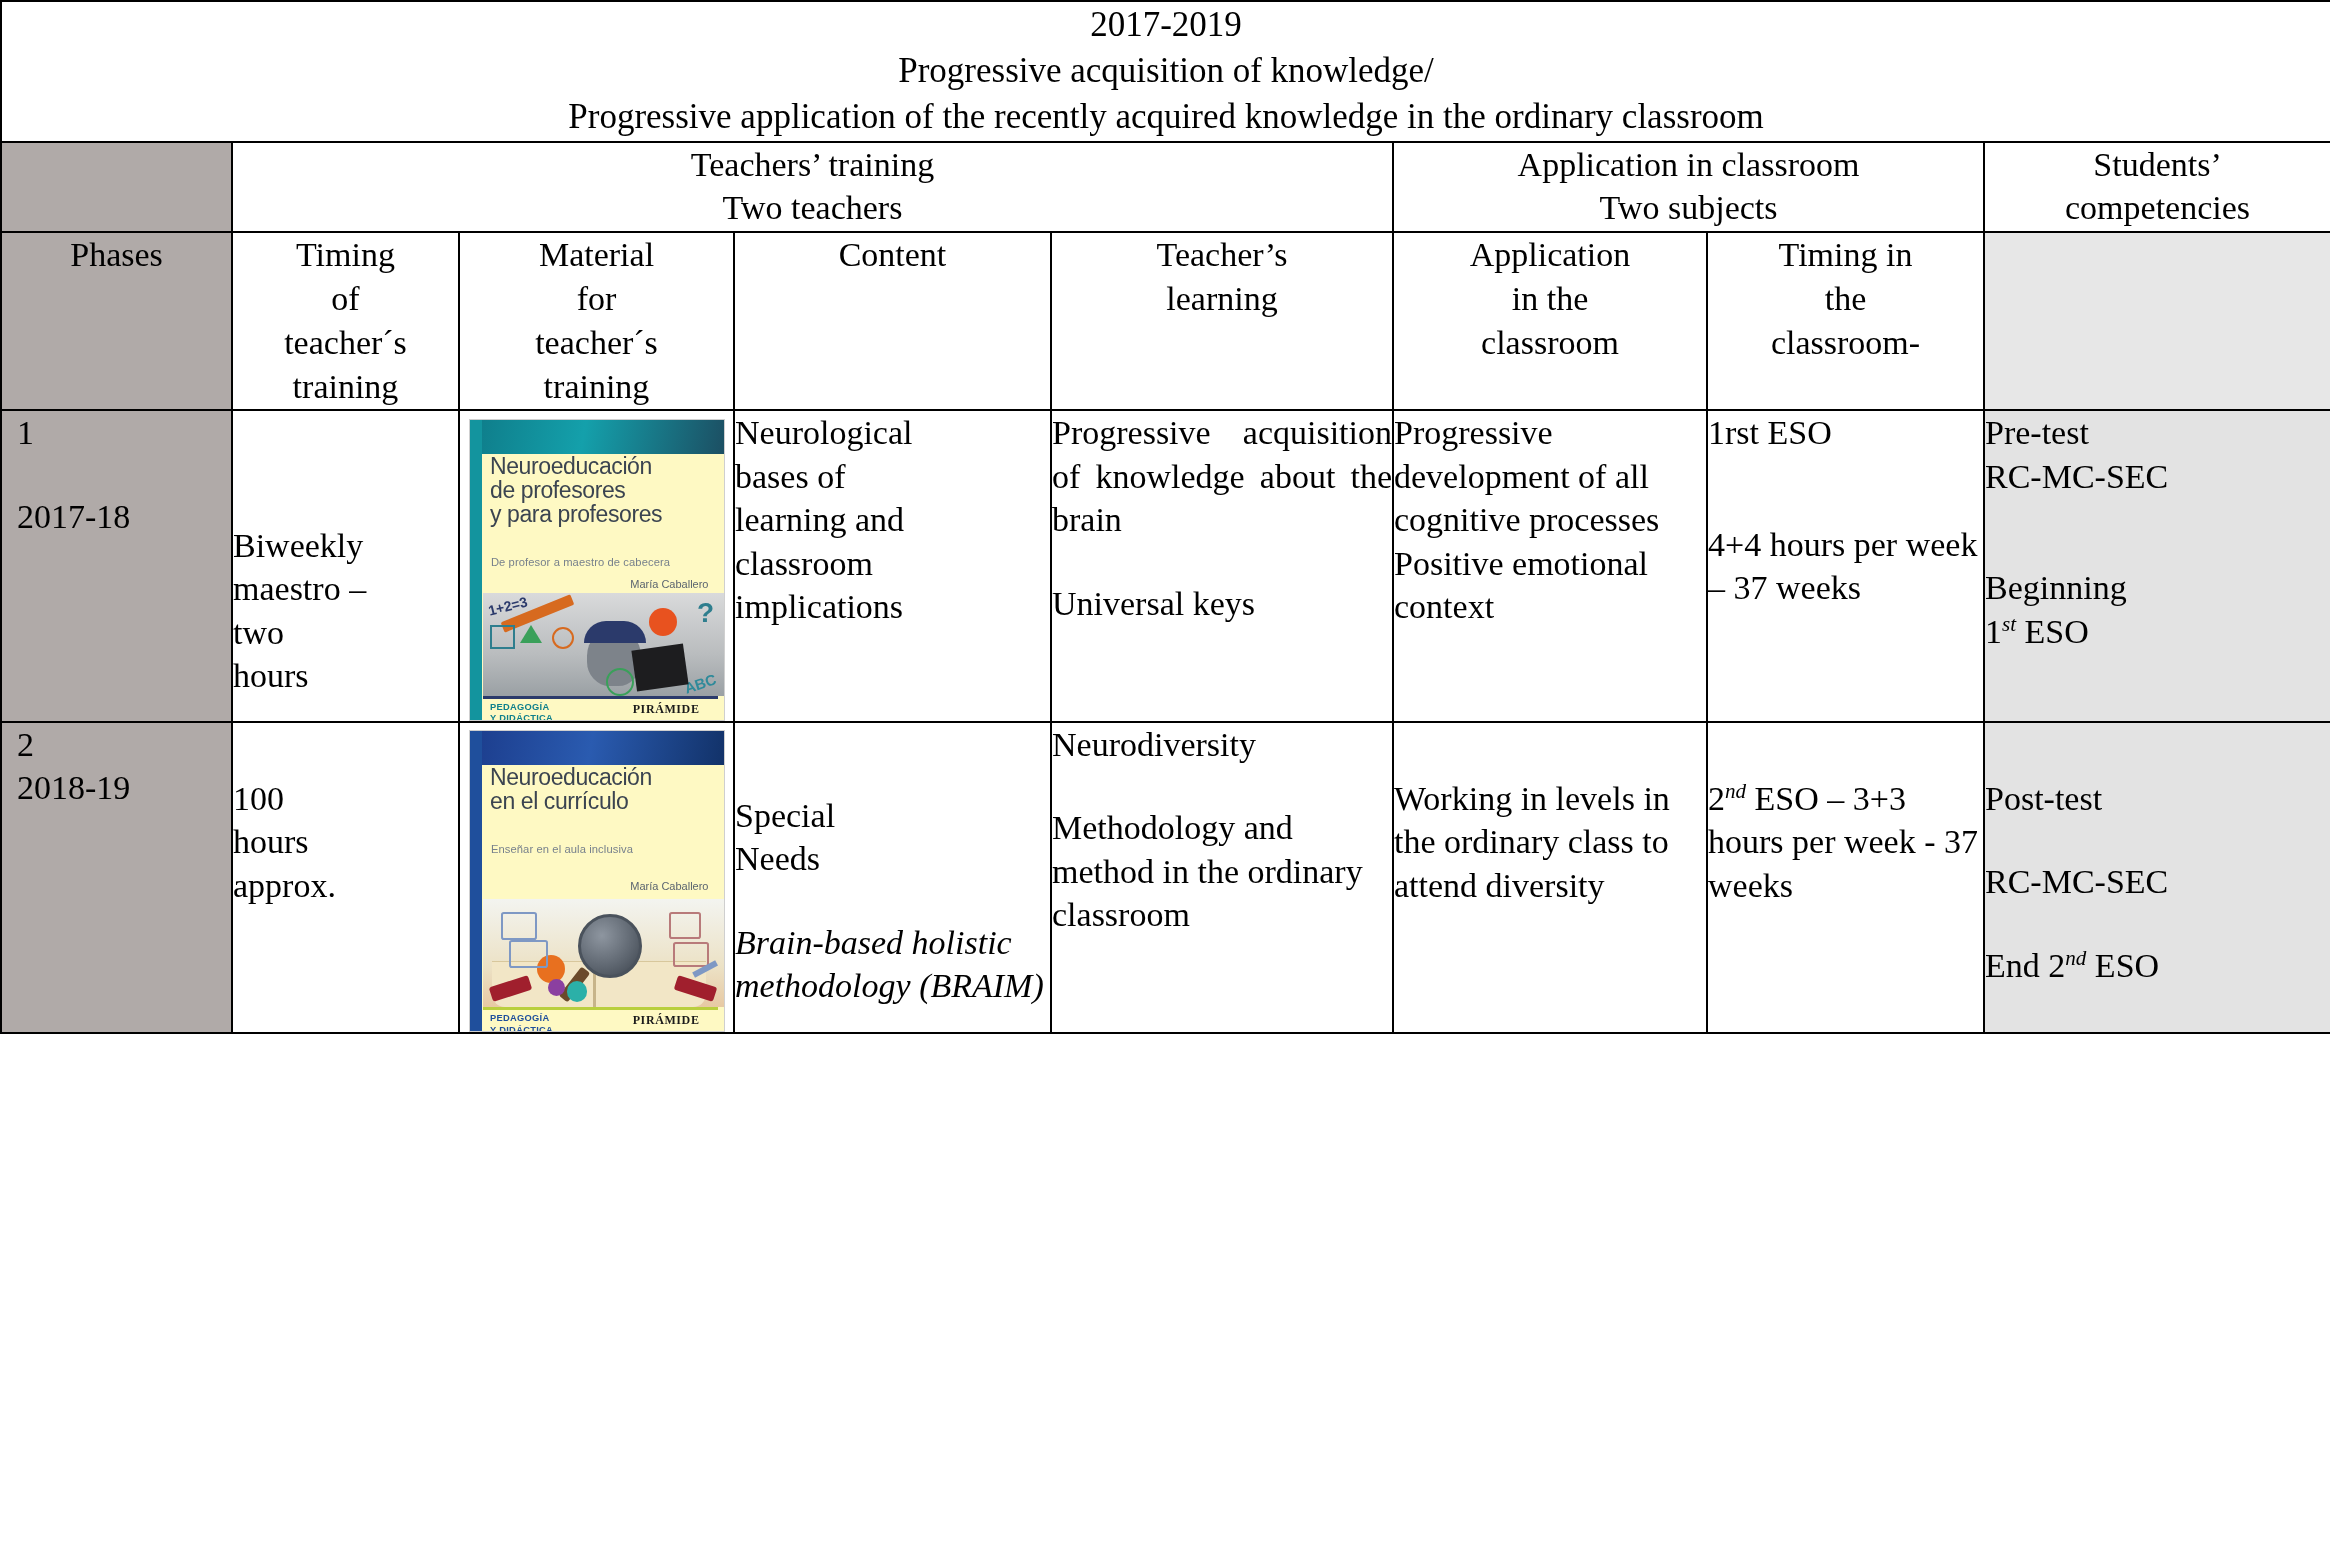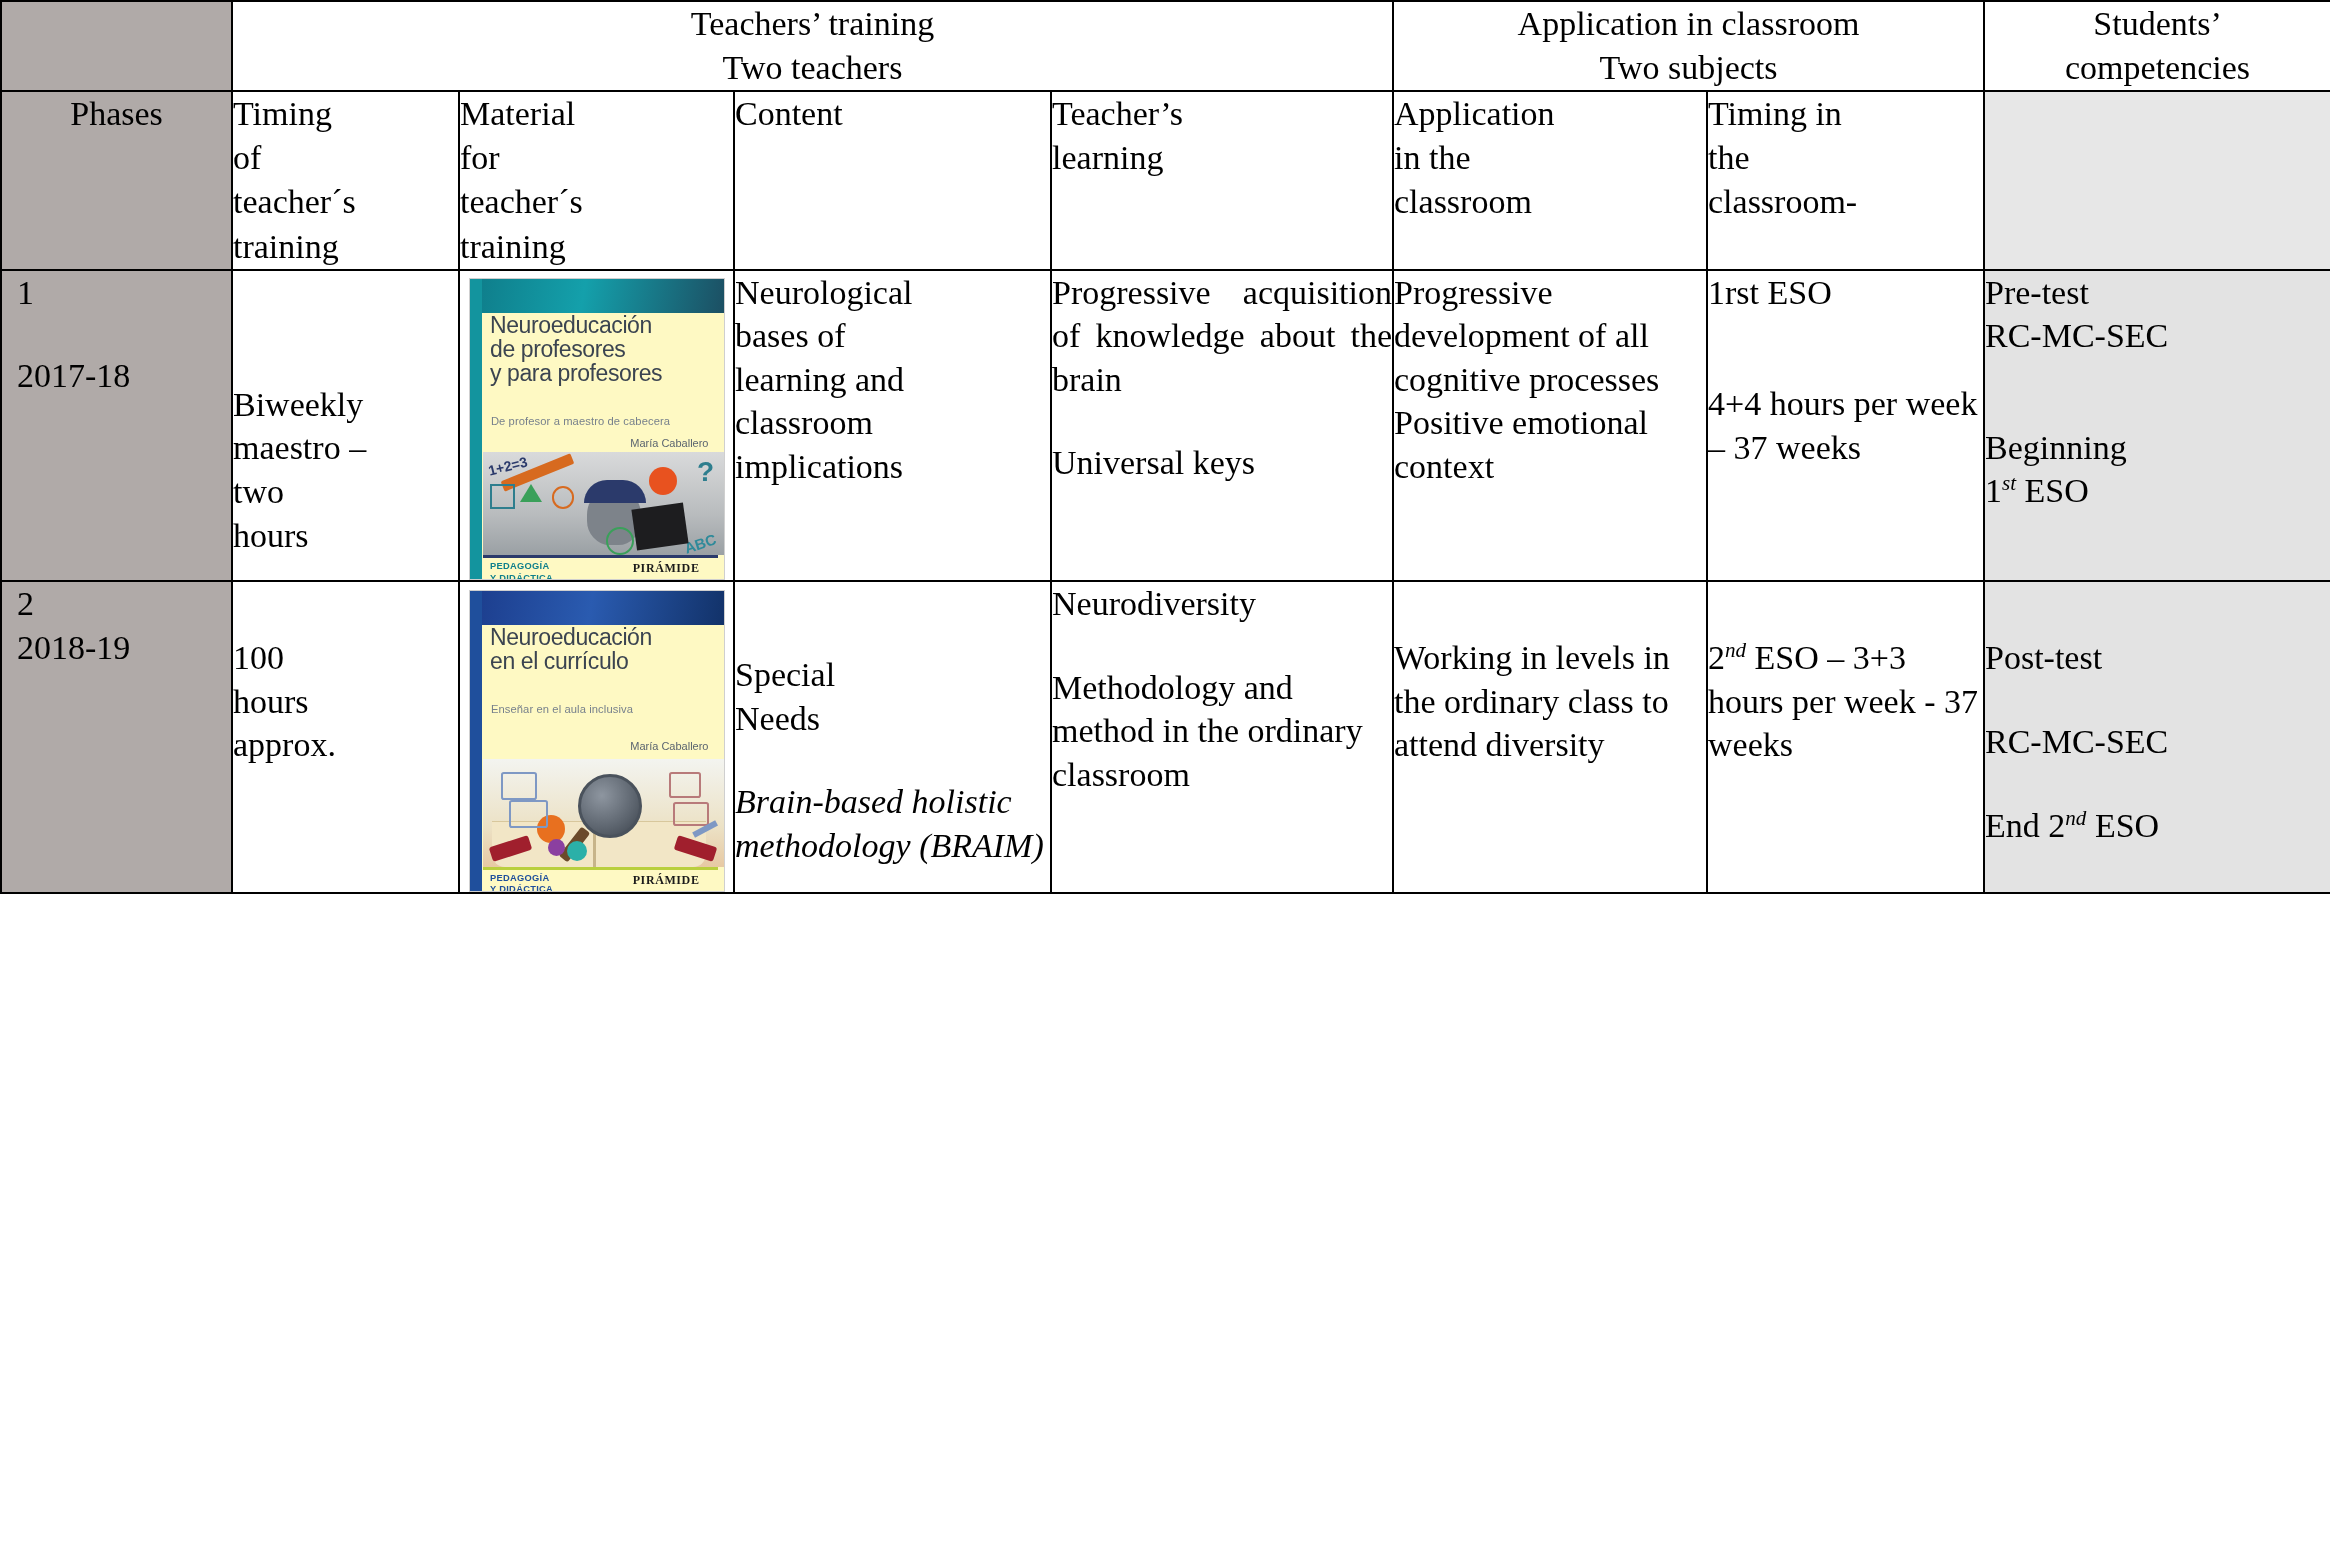--- a/index.html
+++ b/index.html
@@ -57,20 +57,21 @@
     box-sizing: border-box;
     vertical-align: middle;
     padding: 0 7.5px;
   }
   .grp.blank { background: #b0aaa8; }
   .grp .ln { display: block; }
 
   
   .sub {
     background: #d0cdcc;
+    text-align: center;
     font-size: 34px;
     line-height: 1.30;
     height: 164px;
     box-sizing: border-box;
     vertical-align: top;
     padding: 5.6px 5.6px 0 5.6px;
   }
   .sub.phases {
     background: #b0aaa8;
     vertical-align: top;
@@ -255,20 +256,27 @@
     <col style="width:227px">
     <col style="width:275px">
     <col style="width:317px">
     <col style="width:342px">
     <col style="width:314px">
     <col style="width:277px">
     <col style="width:347px">
   </colgroup>
 
   <tbody>
+        <tr>
+    <td class="title-cell" colspan="8">
+      <span class="ln">2017-2019</span>
+      <span class="ln">Progressive acquisition of knowledge/</span>
+      <span class="ln">Progressive application of the recently acquired knowledge in the ordinary classroom</span>
+    </td>
+  </tr>
 
   <tr>
     <td class="grp blank"></td>
     <td class="grp" colspan="4">
       <span class="ln">Teachers’ training</span>
       <span class="ln">Two teachers</span>
     </td>
     <td class="grp" colspan="2">
       <span class="ln">Application in classroom</span>
       <span class="ln">Two subjects</span>

